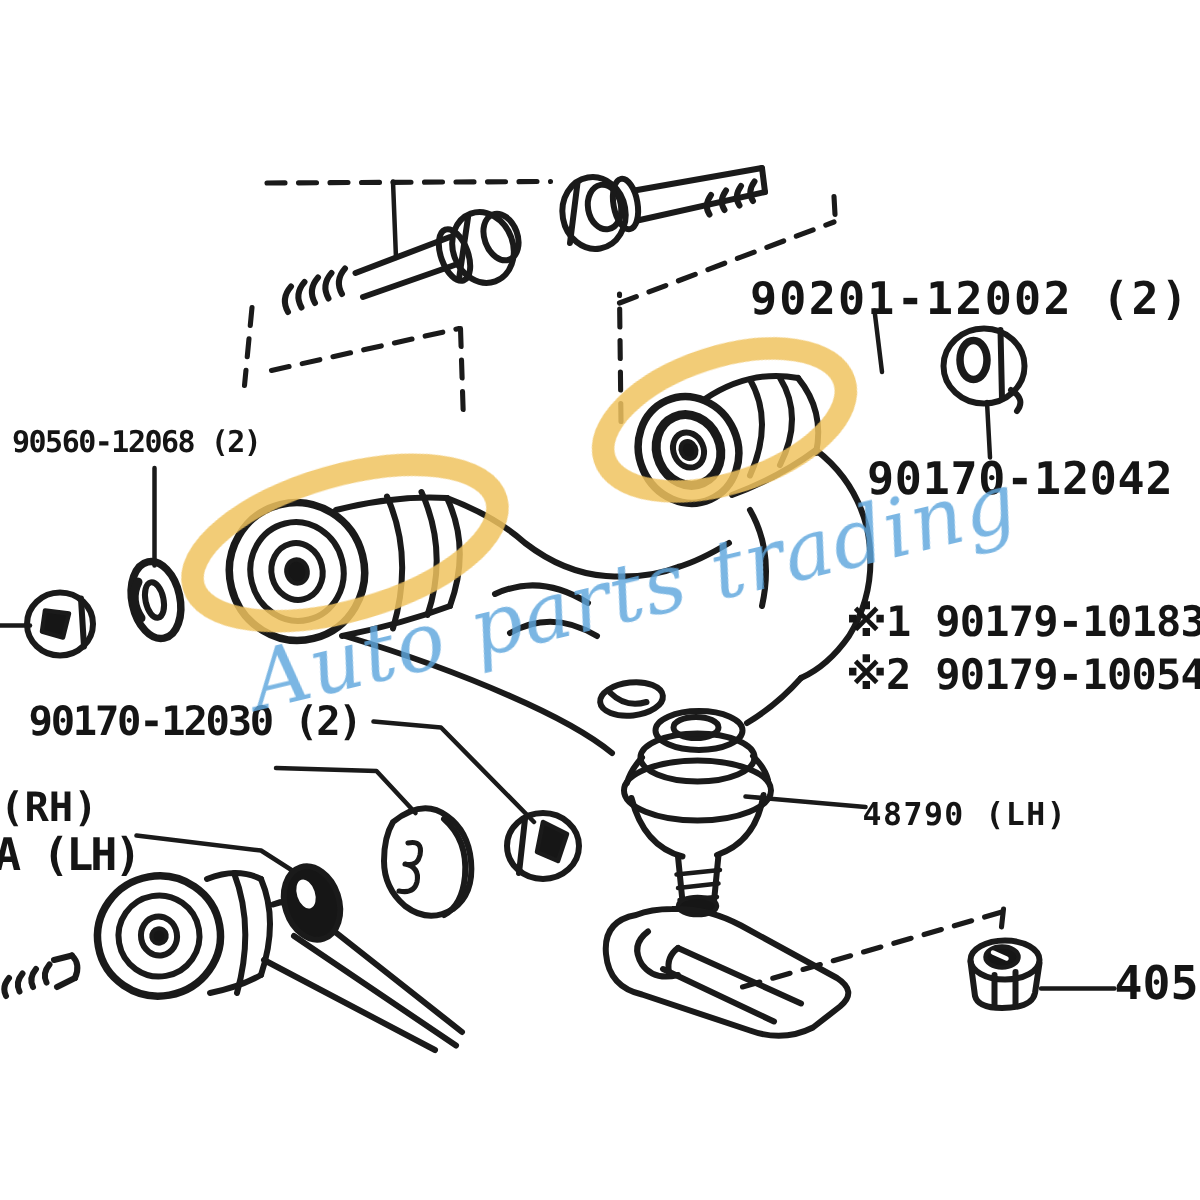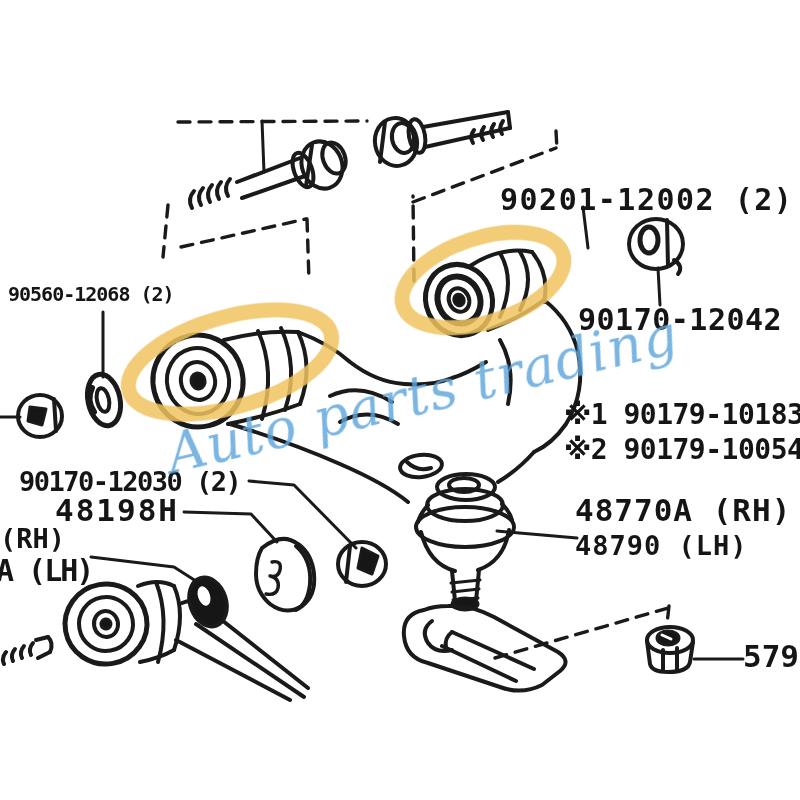--- a/index.html
+++ b/index.html
@@ -218,26 +218,24 @@
     </g>
   </svg>
 
   <div class="labels">
     <div class="label" style="left:500px;top:184px;font-size:30px;letter-spacing:1.5px">90201-12002 (2)</div>
     <div class="label" style="left:578px;top:304px;font-size:30px;letter-spacing:0.5px">90170-12042 (2</div>
     <div class="label" style="left:8px;top:284px;font-size:20px;letter-spacing:-1px">90560-12068 (2)</div>
     <div class="label" style="left:564px;top:400px;font-size:28px;letter-spacing:-0.5px">※1 90179-10183</div>
     <div class="label" style="left:564px;top:435px;font-size:28px;letter-spacing:-0.5px">※2 90179-10054</div>
     <div class="label" style="left:19px;top:468px;font-size:27px;letter-spacing:-1.5px">90170-12030 (2)</div>
-    <div class="label" style="left:55px;top:494px;font-size:31px;letter-spacing:2px">48198H</div>
     <div class="label" style="left:0px;top:525px;font-size:27px">(RH)</div>
     <div class="label" style="left:-4px;top:555px;font-size:30px;letter-spacing:-2px">A (LH)</div>
-    <div class="label" style="left:575px;top:494px;font-size:31px;letter-spacing:1px">48770A (RH)</div>
-    <div class="label" style="left:575px;top:532px;font-size:27px;letter-spacing:1px">48790 (LH)</div>
-    <div class="label" style="left:743px;top:640px;font-size:31px">579</div>
+    <div class="label" style="left:575px;top:532px;font-size:21px;letter-spacing:1px">48790 (LH)</div>
+    <div class="label" style="left:743px;top:640px;font-size:31px">405</div>
   </div>
 
   <svg class="hilayer" width="800" height="800" viewBox="0 0 800 800">
     <g fill="none" stroke="#F0C35F" stroke-width="15" opacity="0.85">
       <ellipse cx="230" cy="362" rx="105" ry="45" transform="rotate(-16 230 362)"></ellipse>
       <ellipse cx="483" cy="280" rx="84" ry="42" transform="rotate(-18 483 280)"></ellipse>
     </g>
   </svg>
 
   <div class="watermark">Auto parts trading</div>

